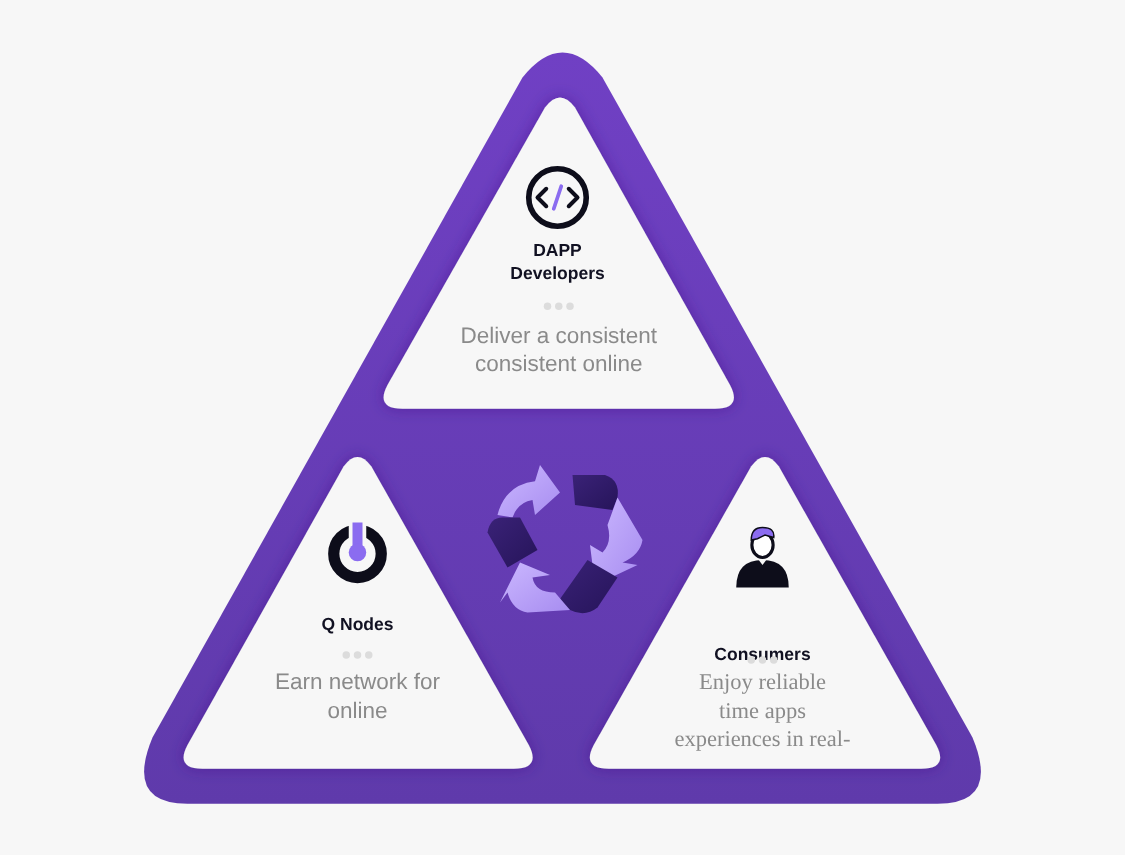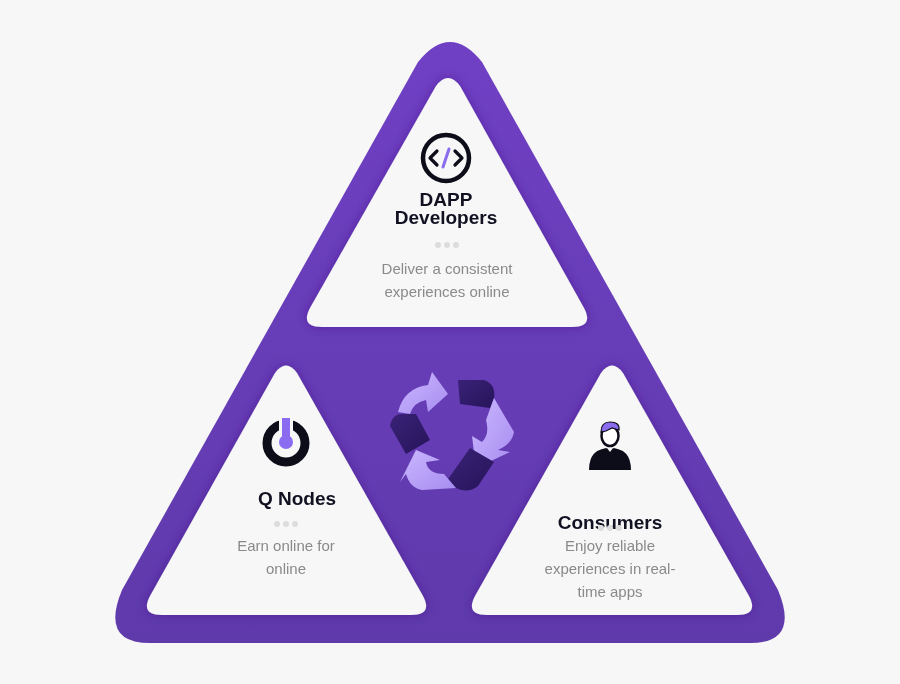--- a/index.html
+++ b/index.html
@@ -4,26 +4,26 @@
 <style>
   html, body { margin: 0; padding: 0; }
   body {
     width: 900px; height: 684px; background: #f7f7f7;
     position: relative; overflow: hidden;
     font-family: "Liberation Sans", "DejaVu Sans", sans-serif;
   }
   svg.diagram { position: absolute; left: 0; top: 0; }
   .label {
     position: absolute; text-align: center; color: #111122;
-    font-weight: bold; font-size: 19px; line-height: 18px;
+    font-weight: bold; font-size: 14px; line-height: 18px;
     transform: translateX(-50%); white-space: nowrap;
   }
   .desc {
     position: absolute; text-align: center; color: #8a8a8a;
-    font-size: 15px; line-height: 23px;
+    font-size: 18px; line-height: 23px;
     transform: translateX(-50%);
   }
   .dots {
     position: absolute; transform: translateX(-50%);
     display: flex; gap: 3px;
   }
   .dots span { width: 6px; height: 6px; border-radius: 50%; background: #dcdcdc; display: block; }
 </style>
 </head>
 <body>
@@ -96,41 +96,41 @@
   <div>DAPP</div>
   <div>Developers</div>
 </div>
 <div class="dots" style="left:447px; top:242px;">
     <span></span>
     <span></span>
     <span></span>
   </div>
 <div class="desc" style="left:447px; top:257px; width:200px;">
   <div>Deliver a consistent</div>
-  <div>experiences online</div>
+  <div>consistent online</div>
 </div>
 
-<div class="label" style="left:297px; top:490px;">
+<div class="label" style="left:286px; top:490px;">
   <div>Q Nodes</div>
 </div>
 <div class="dots" style="left:286px; top:521px;">
     <span></span>
     <span></span>
     <span></span>
   </div>
 <div class="desc" style="left:286px; top:534px; width:180px;">
-  <div>Earn online for</div>
+  <div>Earn network for</div>
   <div>online</div>
 </div>
 
 <div class="label" style="left:610px; top:514px;">
   <div>Consumers</div>
 </div>
 <div class="dots" style="left:610px; top:525px;">
     <span></span>
     <span></span>
     <span></span>
   </div>
-<div class="desc" style="left:610px; top:534px; width:200px;">
+<div class="desc" style="left:610px; top:534px; width:200px;font-family:Liberation Serif, serif;">
   <div>Enjoy reliable</div>
+  <div>time apps</div>
   <div>experiences in real-</div>
-  <div>time apps</div>
 </div>
 
 </body></html>

